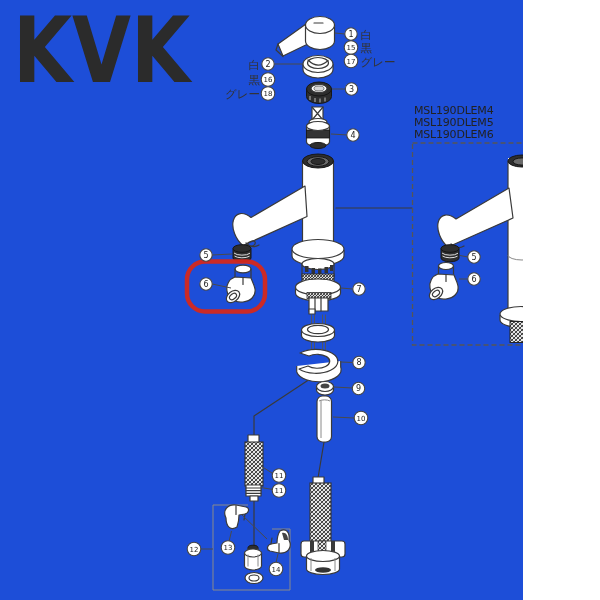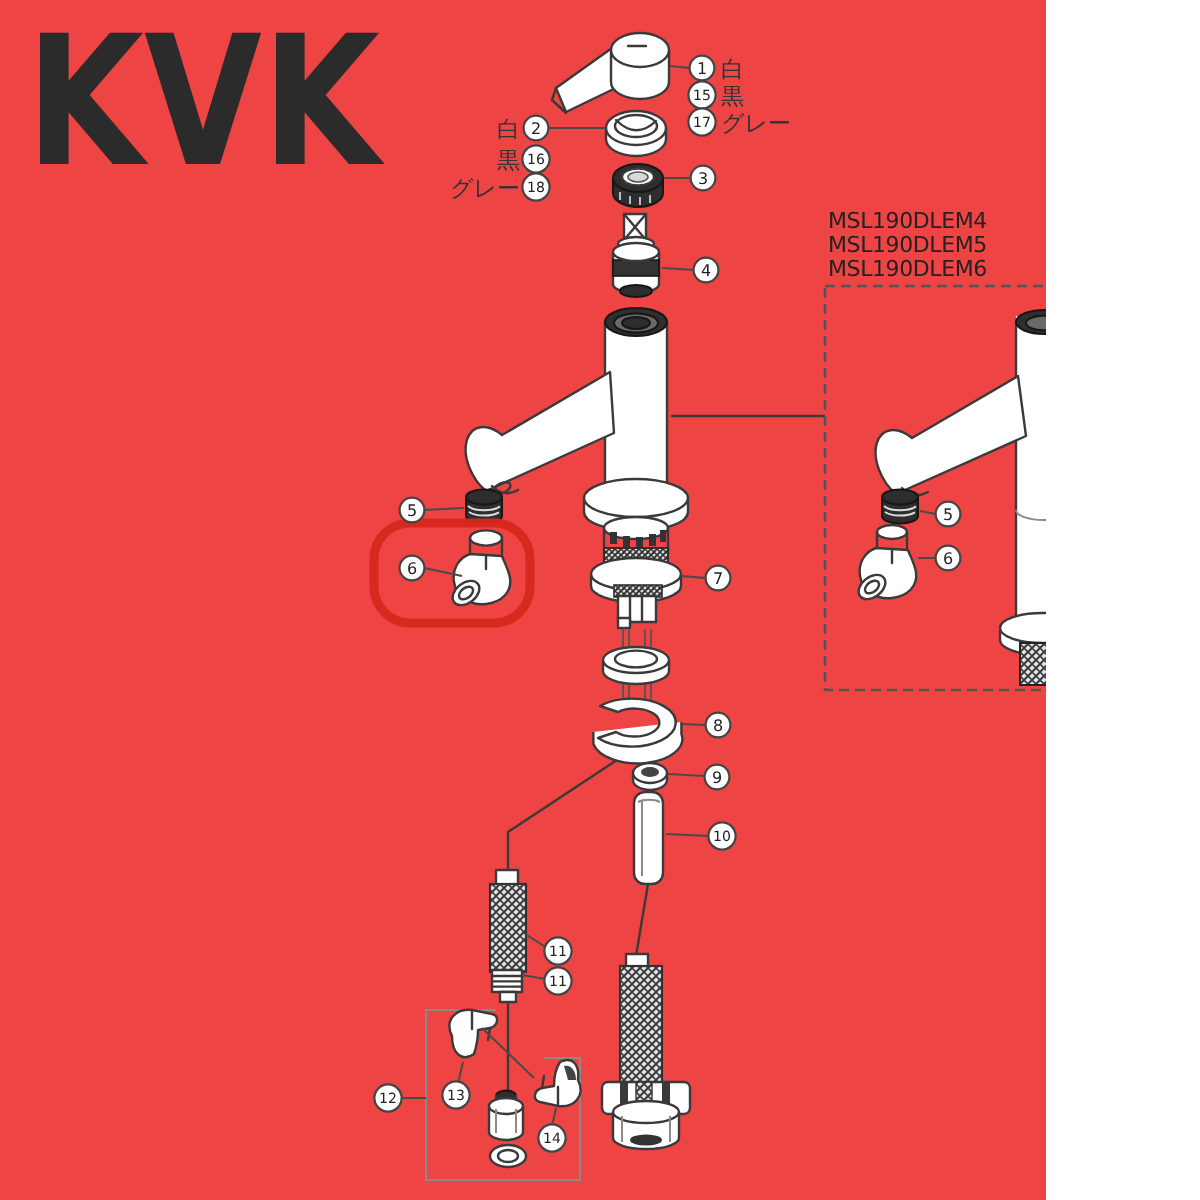--- a/index.html
+++ b/index.html
@@ -1,16 +1,16 @@
 <!DOCTYPE html>
 <html><head>
 <meta charset="utf-8">
 <style>
   html,body{margin:0;padding:0;background:#fff;}
-  .stage{position:relative;width:523px;height:600px;background:#ef4444;overflow:hidden;
+  .stage{position:relative;width:523px;height:600px;background:#1d4ed8;overflow:hidden;
          font-family:"DejaVu Sans","Liberation Sans",sans-serif;}
   svg{display:block;}
   
   .ln{stroke:#3a3a3a;stroke-width:1.2;fill:none;stroke-linecap:round;stroke-linejoin:round;}
   .w{stroke:#3a3a3a;stroke-width:1.2;fill:#fff;stroke-linejoin:round;}
   .dk{stroke:#161616;stroke-width:1;fill:#2e2e2e;}
   .md{stroke:#161616;stroke-width:1;fill:#6a6a6a;}
   .lead{stroke:#4a4a4a;stroke-width:1;fill:none;}
   .thin{stroke:#8a8a8a;stroke-width:1;fill:none;}
   .wire{stroke:#555;stroke-width:.9;fill:none;}

